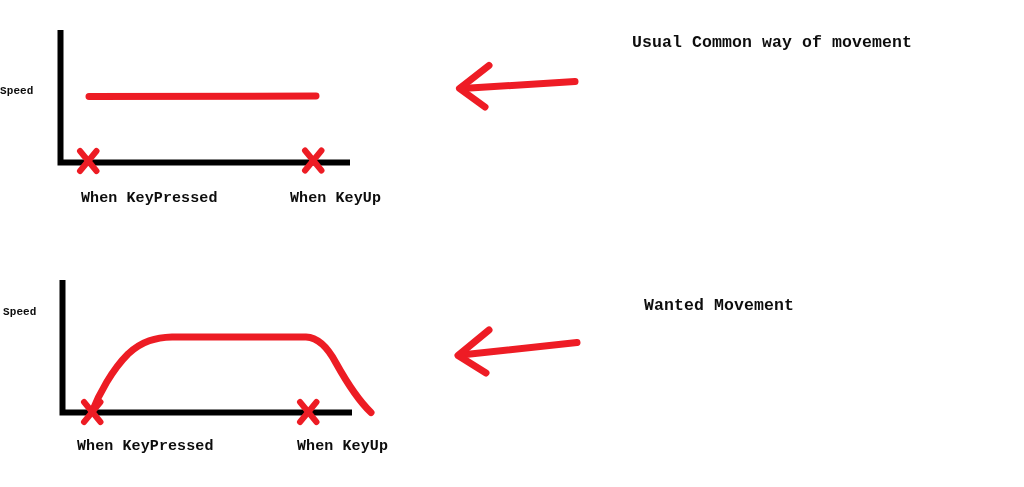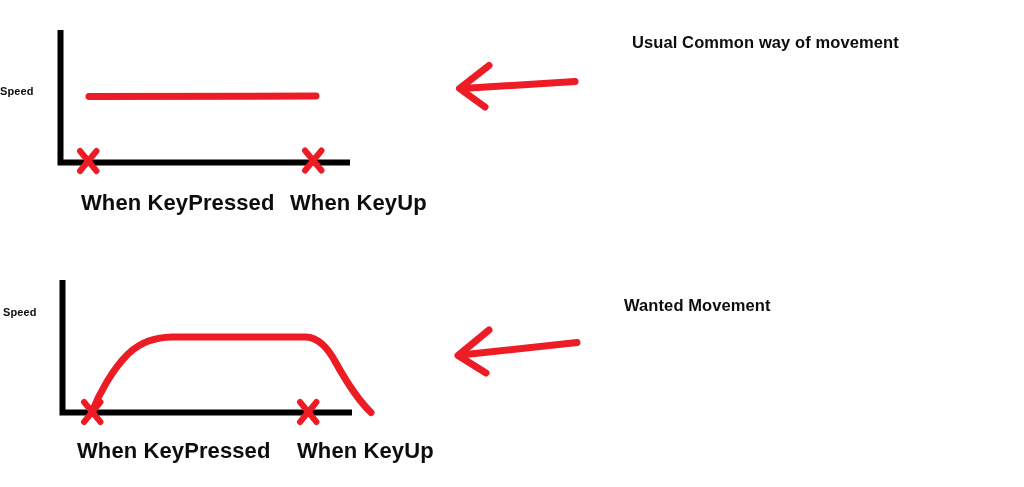--- a/index.html
+++ b/index.html
@@ -66,42 +66,42 @@
     stroke-width: 7;
     stroke-linecap: round;
     stroke-linejoin: round;
     fill: none;
   }
   .txt {
     position: absolute;
     color: #0d0d0d;
     font-weight: bold;
     white-space: nowrap;
-    font-family: Liberation Sans, sans-serif;
+    font-family: Liberation Mono, monospace;
     letter-spacing: 0.1px;
   }
   .axis-label-y {
     font-size: 11px;
   }
   .axis-label-x {
-    font-size: 22px;
+    font-size: 15px;
   }
   .annotation-caption {
     font-size: 16.5px;
   }
   
   #speed-label-1 { left: 0px;   top: 85px;  }
   #keypressed-label-1 { left: 81px;  top: 190px; }
   #keyup-label-1 { left: 290px; top: 190px; }
   #caption-1 { left: 632px; top: 33px; }
   
   #speed-label-2 { left: 3px;   top: 306px; }
   #keypressed-label-2 { left: 77px;  top: 438px; }
   #keyup-label-2 { left: 297px; top: 438px; }
-  #caption-2 { left: 624px; top: 296px; }
+  #caption-2 { left: 644px; top: 296px; }
 </style>
 </head>
 <body>
 
 <div id="canvas-root">
 
   <svg class="diagram-layer" viewBox="0 0 1024 487">
 
     <g>
       <path class="axis-line" d="M 60.5 30 L 60.5 162.5 L 350 162.5"></path>

